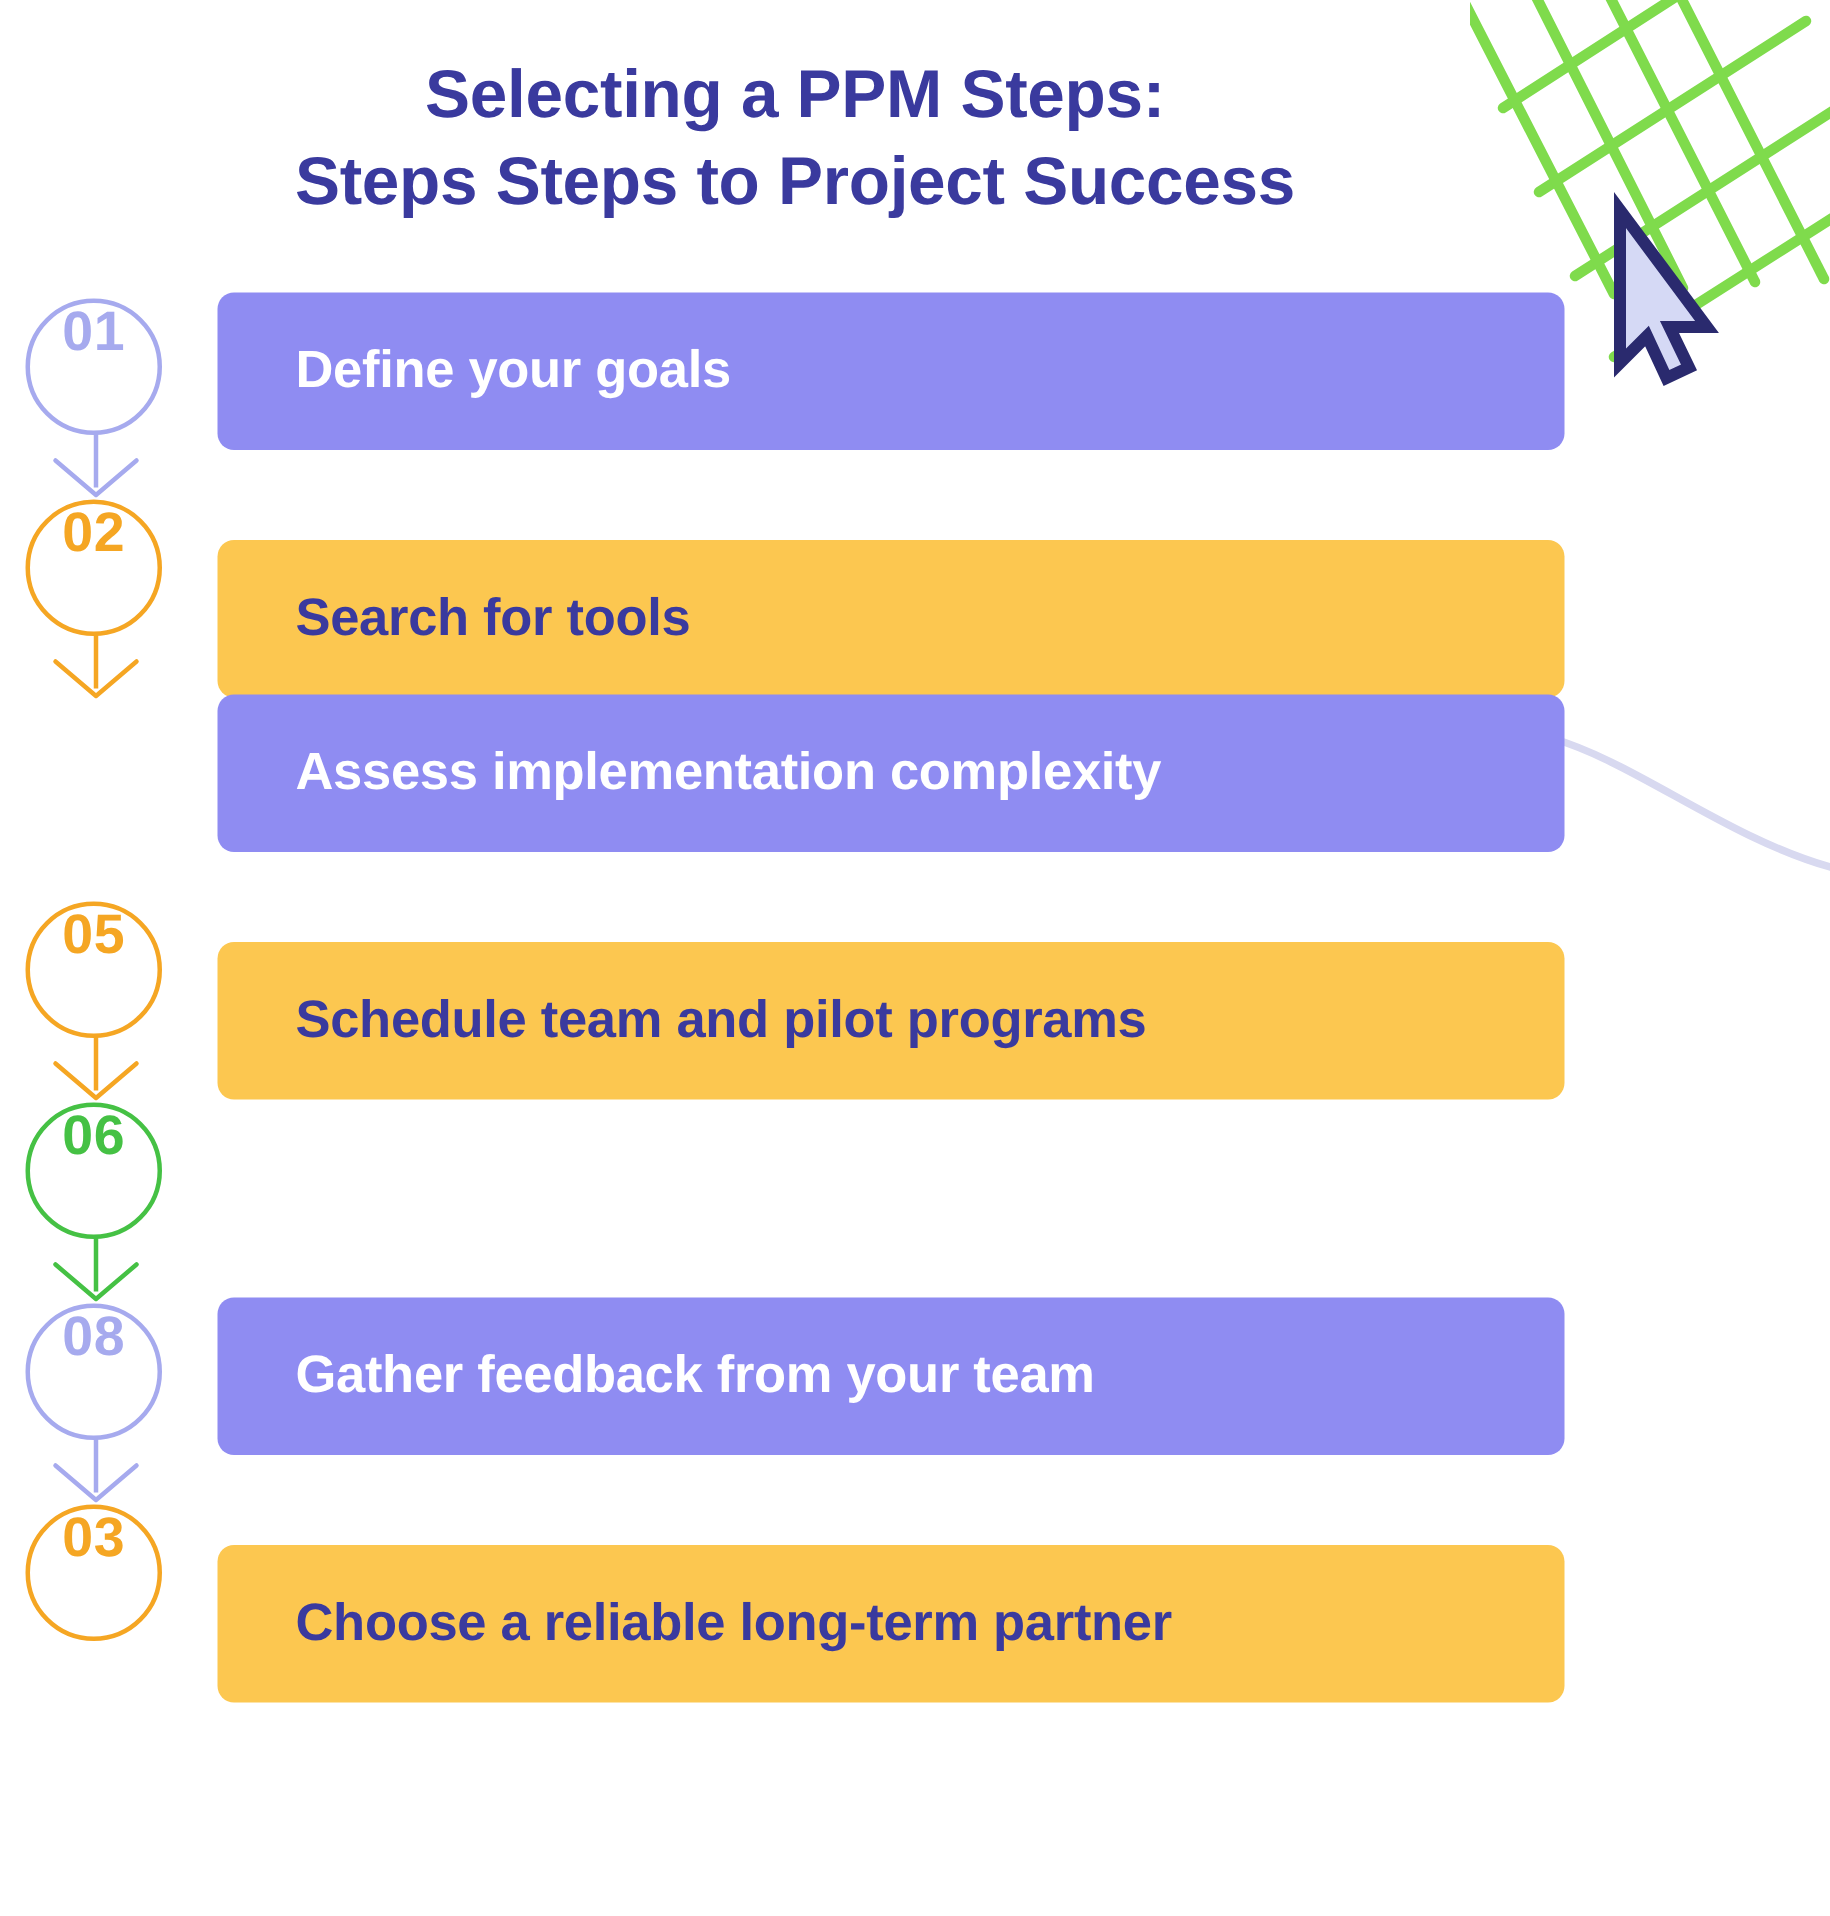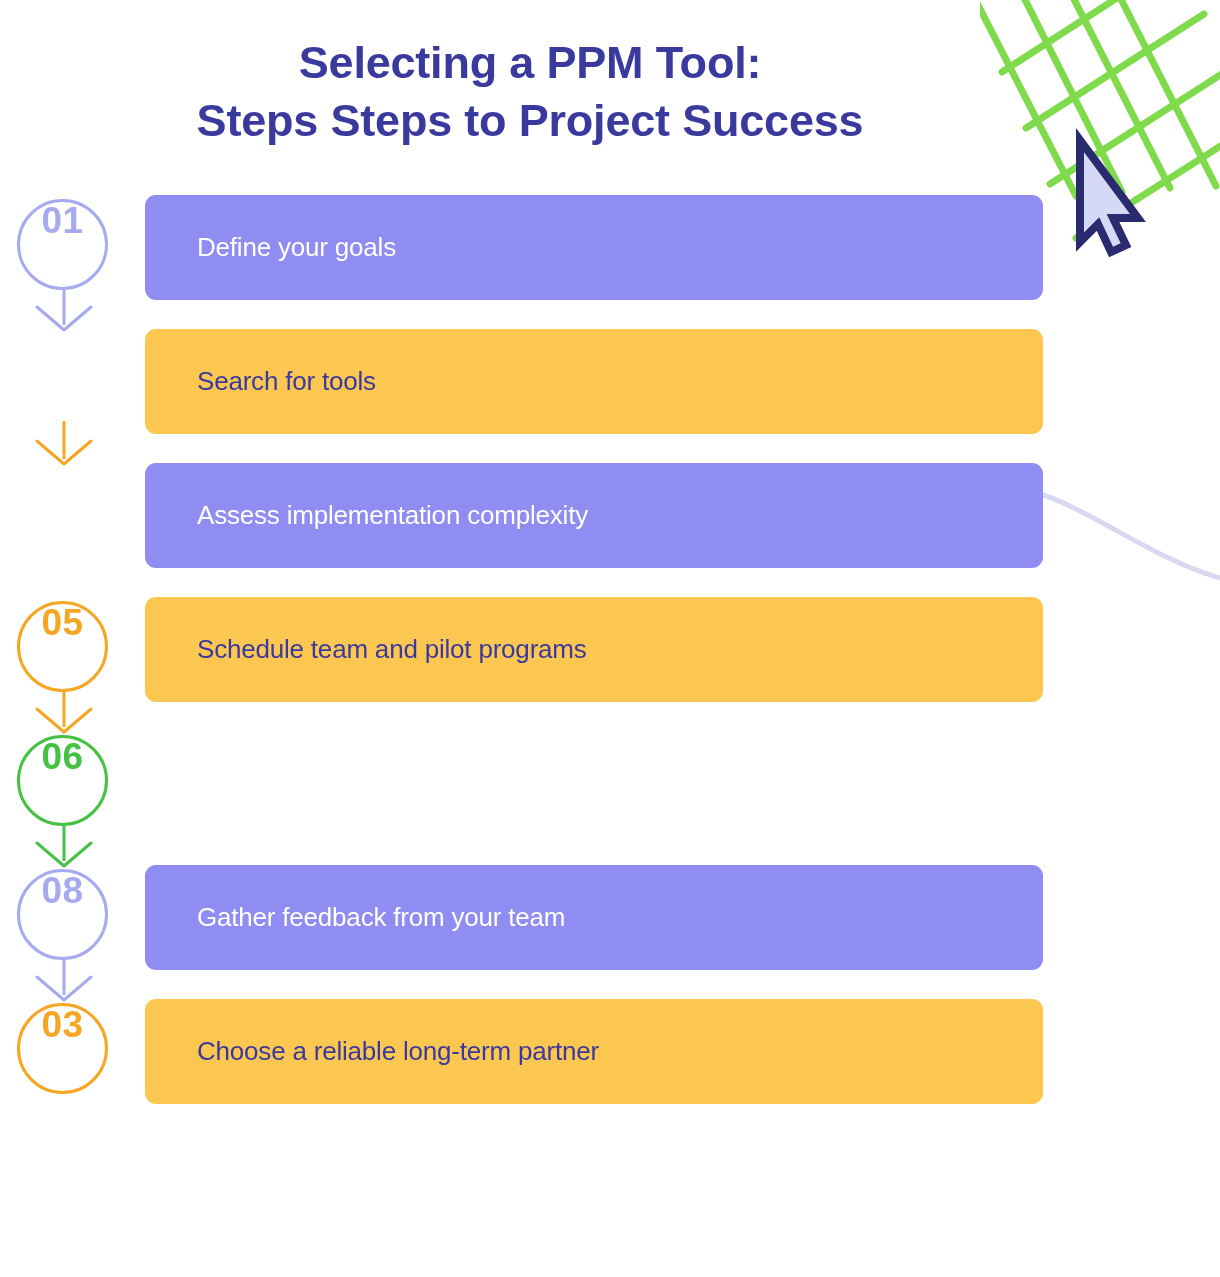--- a/index.html
+++ b/index.html
@@ -111,36 +111,36 @@
     top: 0;
     width: 898px;
     height: 105px;
     border-radius: 11px;
     display: flex;
     align-items: center;
     box-sizing: border-box;
     padding-left: 52px;
   }
   .bar-label {
-    font-size: 26px;
-    font-weight: normal;
+    font-size: 35px;
+    font-weight: bold;
     letter-spacing: -0.2px;
     line-height: 1.1;
   }
 
   
   .t-purple .num-circle { border-color: #a6aaee; }
   .t-purple .num-text   { color: #a6aaee; }
   .t-purple .bar        { background: #8f8cf2; }
   .t-purple .bar-label  { color: #ffffff; }
 
   
   .t-yellow .num-circle { border-color: #f5a623; }
   .t-yellow .num-text   { color: #f5a623; }
-  .t-yellow .bar        { background: #fcc750; }
+  .t-yellow .bar        { background: #fcc750; margin-top: 31px; }
   .t-yellow .bar-label  { color: #3a3a9e; }
 
   
   .t-green .num-circle { border-color: #45c144; }
   .t-green .num-text   { color: #45c144; }
   .t-green .bar        { background: #bff396; }
   .t-green .bar-label  { color: #3a3a9e; }
 </style>
 </head>
 <body>
@@ -161,21 +161,21 @@
     <g>
       <path d="M100 140 L100 242 L118 224 L131 252 L146 245 L133 218 L158 218 Z" fill="#d5d9f5" stroke="#2a2a6e" stroke-width="8" stroke-linejoin="miter"></path>
     </g>
   </svg>
 
   <svg id="curve" viewBox="0 0 190 140" xmlns="http://www.w3.org/2000/svg">
     <path d="M4 22 C 60 38, 120 88, 190 108" fill="none" stroke="#d8d9f0" stroke-width="5" stroke-linecap="round"></path>
   </svg>
 
   <div id="title">
-    <span class="line">Selecting a PPM Tool:</span>
+    <span class="line">Selecting a PPM Steps:</span>
     <span class="line">Steps Steps to Project Success</span>
   </div>
 
   <div id="steps">
 
     <div class="step-row t-purple">
       <div class="num-wrap">
         <div class="num-circle">
           <span class="num-text">01</span>
         </div>
@@ -184,20 +184,23 @@
           <polyline points="20,22 47,45 74,22" fill="none" stroke="#a6aaee" stroke-width="3" stroke-linecap="round" stroke-linejoin="round"></polyline>
         </svg>
       </div>
       <div class="bar">
         <span class="bar-label">Define your goals</span>
       </div>
     </div>
 
     <div class="step-row t-yellow">
       <div class="num-wrap">
+        <div class="num-circle">
+          <span class="num-text">02</span>
+        </div>
         <svg class="connector" viewBox="0 0 97 48" xmlns="http://www.w3.org/2000/svg">
           <line x1="47" y1="2" x2="47" y2="40" stroke="#f5a623" stroke-width="3"></line>
           <polyline points="20,22 47,45 74,22" fill="none" stroke="#f5a623" stroke-width="3" stroke-linecap="round" stroke-linejoin="round"></polyline>
         </svg>
       </div>
       <div class="bar">
         <span class="bar-label">Search for tools</span>
       </div>
     </div>
 

